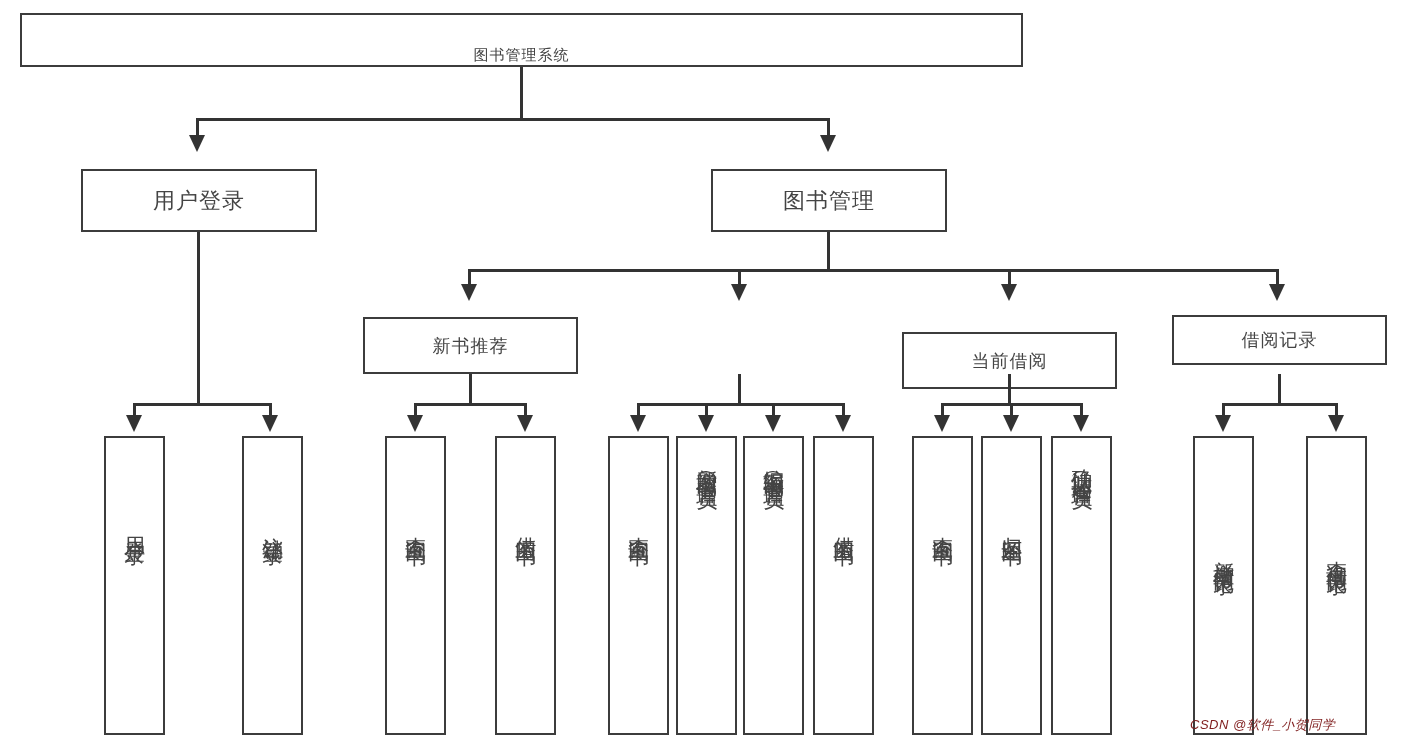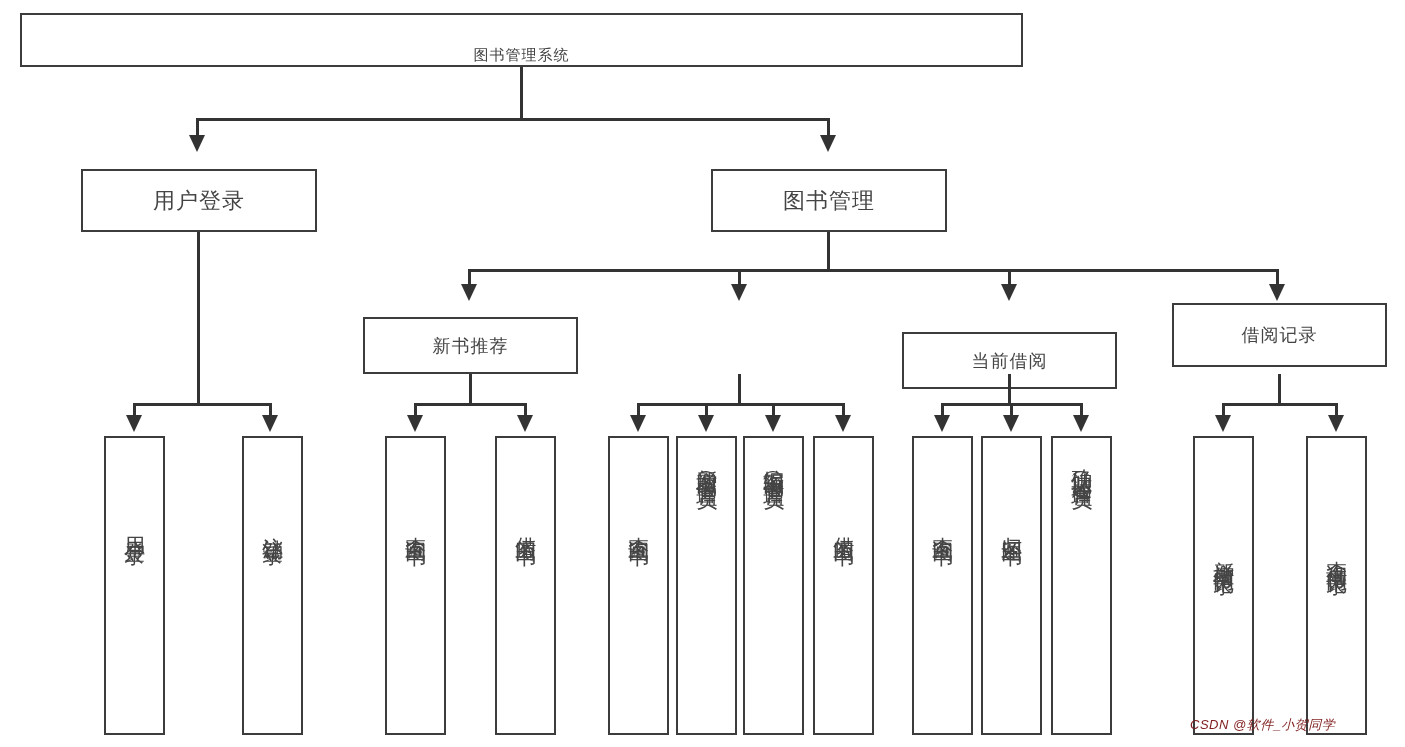--- a/index.html
+++ b/index.html
@@ -122,21 +122,21 @@
   <div class="arrow" style="left:1001px;top:284px;"></div>
   <div class="seg v" style="left:1276px;top:269px;width:3px;height:18px;"></div>
   <div class="arrow" style="left:1269px;top:284px;"></div>
 
   <div class="node h3" style="left:363px;top:317px;width:215px;height:57px;">
     <span class="lbl">新书推荐</span>
   </div>
   <div class="node h3" style="left:902px;top:332px;width:215px;height:57px;">
     <span class="lbl">当前借阅</span>
   </div>
-  <div class="node h3" style="left:1172px;top:303px;width:215px;height:64px;">
+  <div class="node h3" style="left:1172px;top:315px;width:215px;height:50px;">
     <span class="lbl">借阅记录</span>
   </div>
 
   <div class="seg v" style="left:469px;top:374px;width:3px;height:31px;"></div>
   <div class="seg h" style="left:414px;top:403px;width:113px;height:3px;"></div>
   <div class="seg v" style="left:414px;top:403px;width:3px;height:15px;"></div>
   <div class="arrow" style="left:407px;top:415px;"></div>
   <div class="seg v" style="left:524px;top:403px;width:3px;height:15px;"></div>
   <div class="arrow" style="left:517px;top:415px;"></div>
 

